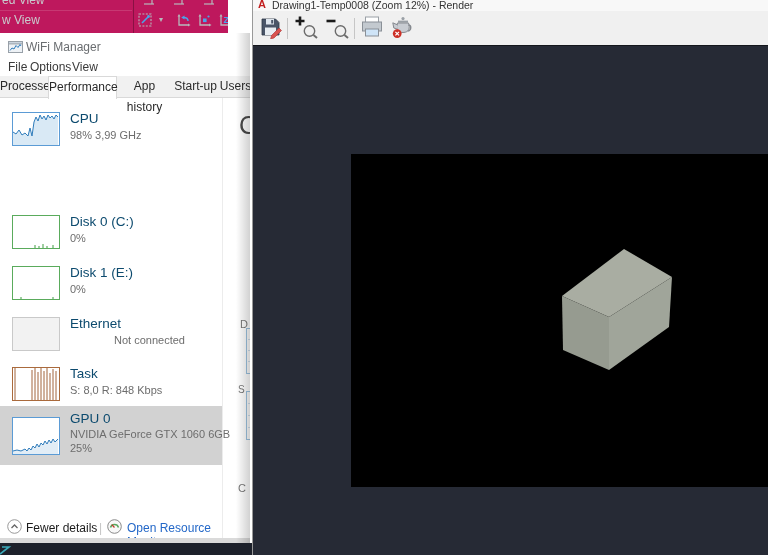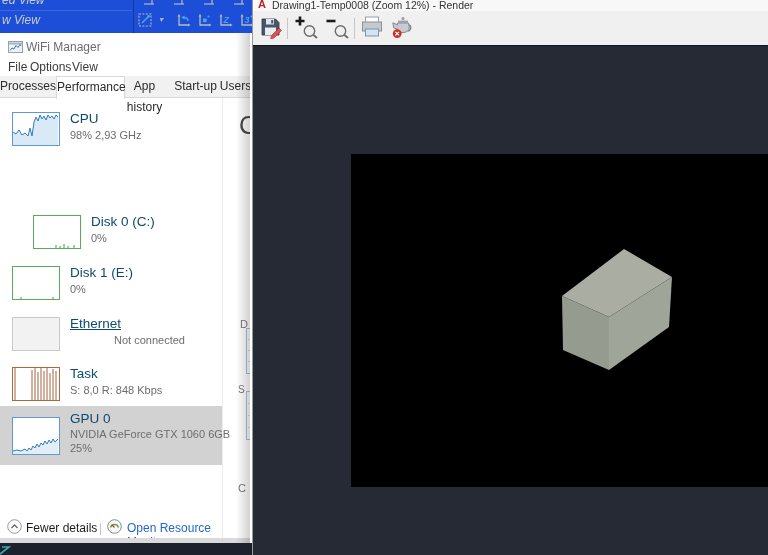--- a/index.html
+++ b/index.html
@@ -1,21 +1,21 @@
 <!DOCTYPE html>
 <html><head>
 <meta charset="utf-8">
 <style>
   html,body{margin:0;padding:0;}
   body{width:768px;height:555px;position:relative;overflow:hidden;
        font-family:"Liberation Sans",sans-serif;background:#fff;}
   .abs{position:absolute;}
 
   
-  #acad-topbar{left:0;top:0;width:252px;height:33px;background:#1d4ed8;overflow:hidden;z-index:1;font-style:italic;}
+  #acad-topbar{left:0;top:0;width:228px;height:33px;background:#be185d;overflow:hidden;z-index:1;}
   #acad-topbar .txt{color:#c9ccce;font-size:12px;white-space:nowrap;}
   #acad-row-divider{left:0;top:10px;width:132px;height:1px;background:rgba(255,255,255,.14);}
   #acad-panel-divider{left:133px;top:0;width:1px;height:33px;background:rgba(0,0,0,.28);}
 
   
   #taskmanager{left:0;top:33px;width:250px;height:510px;background:#fff;z-index:1;overflow:hidden;}
   #tm-title{left:26px;top:7px;font-size:12px;color:#6a6d70;}
   .tm-menu-item{top:27px;font-size:12px;color:#3a3a3a;}
   #tm-tabstrip{left:0;top:43px;width:250px;height:22px;background:#f1f1f1;}
   #tm-tabline{left:0;top:64px;width:250px;height:1px;background:#d9d9d9;}
@@ -124,40 +124,40 @@
   </svg>
   <div id="tm-title" class="abs">WiFi Manager</div>
 
   <span class="abs tm-menu-item" style="left:8px;">File</span>
   <span class="abs tm-menu-item" style="left:30px;">Options</span>
   <span class="abs tm-menu-item" style="left:72px;">View</span>
 
   <div id="tm-tabstrip" class="abs"></div>
   <div id="tm-tabline" class="abs"></div>
   <span class="abs tm-tab" style="left:0;width:48px;top:43px;">Processes</span>
-  <span class="abs tm-tab sel" style="left:56px;width:67px;top:43px;">Performance</span>
+  <span class="abs tm-tab sel" style="left:48px;width:67px;top:43px;">Performance</span>
   <span class="abs tm-tab" style="left:115px;width:59px;top:43px;">App history</span>
   <span class="abs tm-tab" style="left:174px;width:43px;top:43px;">Start-up</span>
   <span class="abs tm-tab" style="left:217px;width:37px;top:43px;">Users</span>
 
   <div id="tm-sidebar-divider" class="abs"></div>
 
   <div class="abs tm-row" style="top:73px;">
     <div class="abs thumb" style="top:6px;border-color:#5b9bd5;">
       <svg width="46" height="32" viewBox="0 0 46 32">
         <polygon points="0,19 3,21 6,17 9,22 12,20 15,23 17,15 19,23 21,9 23,4 25,8 27,2 29,6 31,3 33,7 35,2 37,5 39,3 41,6 43,2 45,4 45,32 0,32" fill="#d9e9f5"></polygon>
         <polyline points="0,19 3,21 6,17 9,22 12,20 15,23 17,15 19,23 21,9 23,4 25,8 27,2 29,6 31,3 33,7 35,2 37,5 39,3 41,6 43,2 45,4" fill="none" stroke="#2f7cbb" stroke-width="1"></polyline>
       </svg>
     </div>
     <div class="abs tm-name" style="top:5px;">CPU</div>
-    <div class="abs tm-sub" style="top:23px;">98% 2,93 GHz</div>
-  </div>
-
-
-  <div class="abs tm-row" style="top:176px;margin-left:21px;">
+    <div class="abs tm-sub" style="top:23px;">98% 3,99 GHz</div>
+  </div>
+
+
+  <div class="abs tm-row" style="top:176px;">
     <div class="abs thumb" style="top:6px;border-color:#5aab5c;">
       <svg width="46" height="32" viewBox="0 0 46 32">
         <g stroke="#3f9d42" stroke-width="1">
           <line x1="22" y1="32" x2="22" y2="29"></line>
             <line x1="26" y1="32" x2="26" y2="30"></line>
           <line x1="30" y1="32" x2="30" y2="28"></line>
             <line x1="34" y1="32" x2="34" y2="30"></line>
           <line x1="40" y1="32" x2="40" y2="29"></line>
         </g>
       </svg>
@@ -174,21 +174,21 @@
             <line x1="40" y1="32" x2="40" y2="30"></line>
         </g>
       </svg>
     </div>
     <div class="abs tm-name" style="top:5px;">Disk 1 (E:)</div>
     <div class="abs tm-sub" style="top:23px;">0%</div>
   </div>
 
   <div class="abs tm-row" style="top:278px;">
     <div class="abs thumb" style="top:6px;border-color:#c9c9c9;background:#f2f2f2;"></div>
-    <div class="abs tm-name" style="top:5px;text-decoration:underline;">Ethernet</div>
+    <div class="abs tm-name" style="top:5px;">Ethernet</div>
     <div class="abs tm-sub" style="top:23px;padding-left:44px;">Not connected</div>
   </div>
 
   <div class="abs tm-row" style="top:328px;">
     <div class="abs thumb" style="top:6px;border-color:#aa6a3c;">
       <svg width="46" height="32" viewBox="0 0 46 32">
         <g stroke="#a2653c" stroke-width="1">
           <line x1="2" y1="0" x2="2" y2="32"></line>
           <line x1="19" y1="2" x2="19" y2="32"></line>
             <line x1="22" y1="0" x2="22" y2="32"></line>

